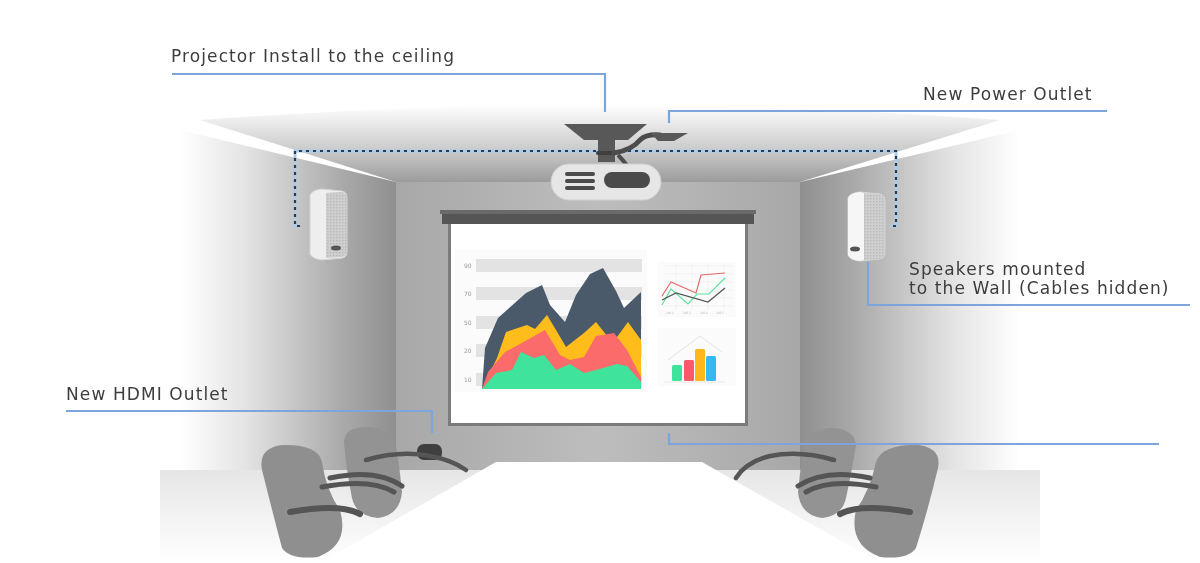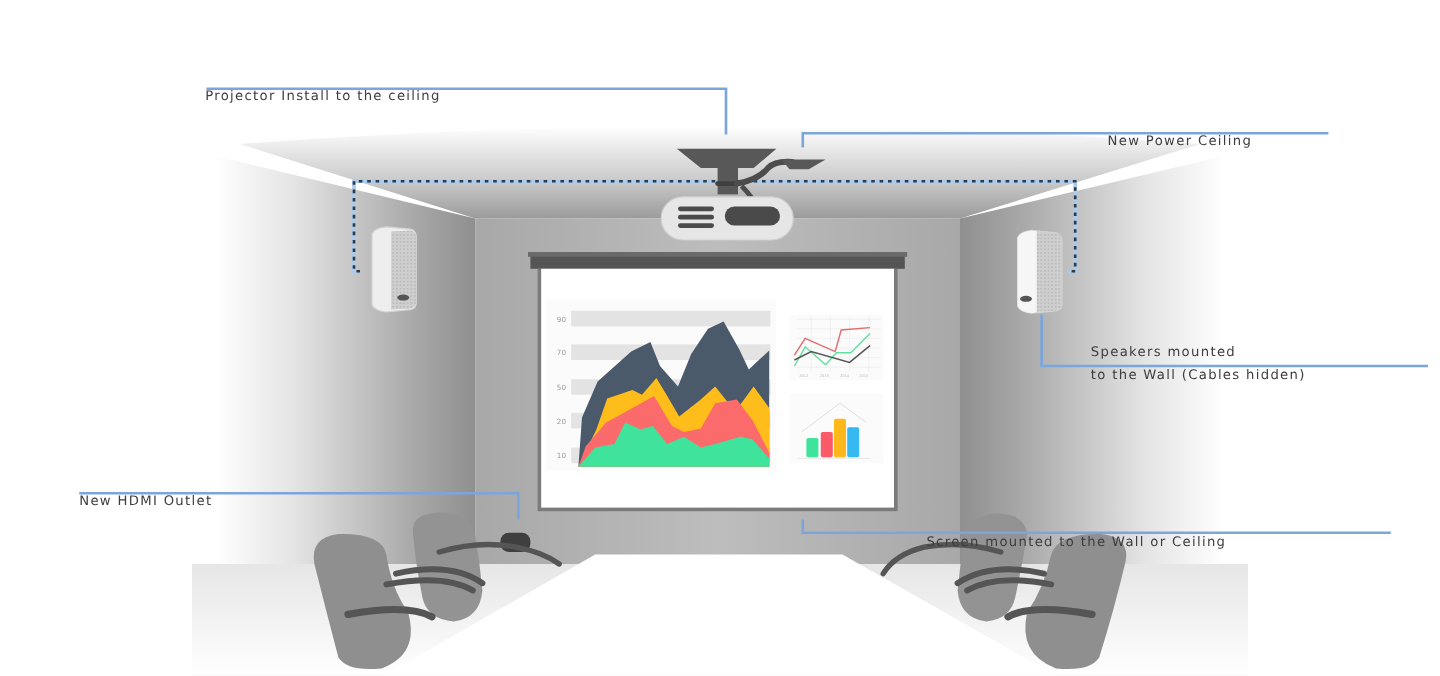--- a/index.html
+++ b/index.html
@@ -1,20 +1,20 @@
 <!DOCTYPE html>
 <html><head>
 <meta charset="utf-8">
 <style>
   html, body { margin: 0; padding: 0; background: #ffffff; }
   body { width: 1200px; height: 563px; position: relative; overflow: hidden;
          font-family: "DejaVu Sans", "Liberation Sans", sans-serif; }
   .stage { position: absolute; left: 0; top: 0; width: 1200px; height: 563px; }
-  .label { position: absolute; color: #3d3d3f; font-size: 11px; letter-spacing: 1.1px;
-           white-space: nowrap; line-height: 20px; margin-top: 24px; }
+  .label { position: absolute; color: #3d3d3f; font-size: 17px; letter-spacing: 1.1px;
+           white-space: nowrap; line-height: 20px; }
   .label.multi { white-space: pre; line-height: 19px; }
   svg { position: absolute; left: 0; top: 0; }
 </style>
 </head>
 <body>
 
 <div class="stage">
 
 <svg width="1200" height="563" viewBox="0 0 1200 563">
   <defs>
@@ -191,19 +191,18 @@
   <g fill="none" stroke="#7aa6dc" stroke-width="2.2">
     <path d="M 172 74 L 605 74 L 605 112"></path>
     <path d="M 1107 111 L 669 111 L 669 123"></path>
     <path d="M 868 262 L 868 305 L 1190 305"></path>
     <path d="M 66 411 L 432 411 L 432 433"></path>
     <path d="M 669 433 L 669 444 L 1159 444"></path>
   </g>
 </svg>
 
 <div class="label" style="left:171px; top:46px;">Projector Install to the ceiling</div>
-<div class="label" style="left:923px; top:84px;">New Power Ceiling</div>
+<div class="label" style="left:923px; top:84px;">New Power Outlet</div>
 <div class="label" style="left:66px; top:384px;">New HDMI Outlet</div>
 <div class="label multi" style="left:909px; top:260px;">Speakers mounted
 to the Wall (Cables hidden)</div>
-<div class="label" style="left:772px; top:418px;">Screen mounted to the Wall or Ceiling</div>
 
 </div>
 
 </body></html>

